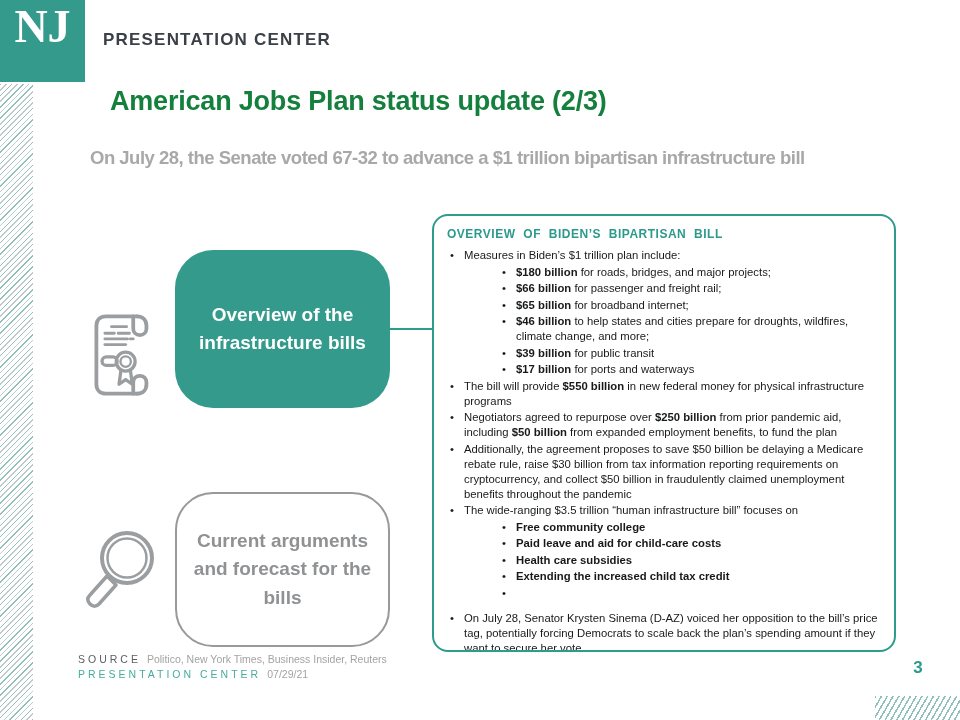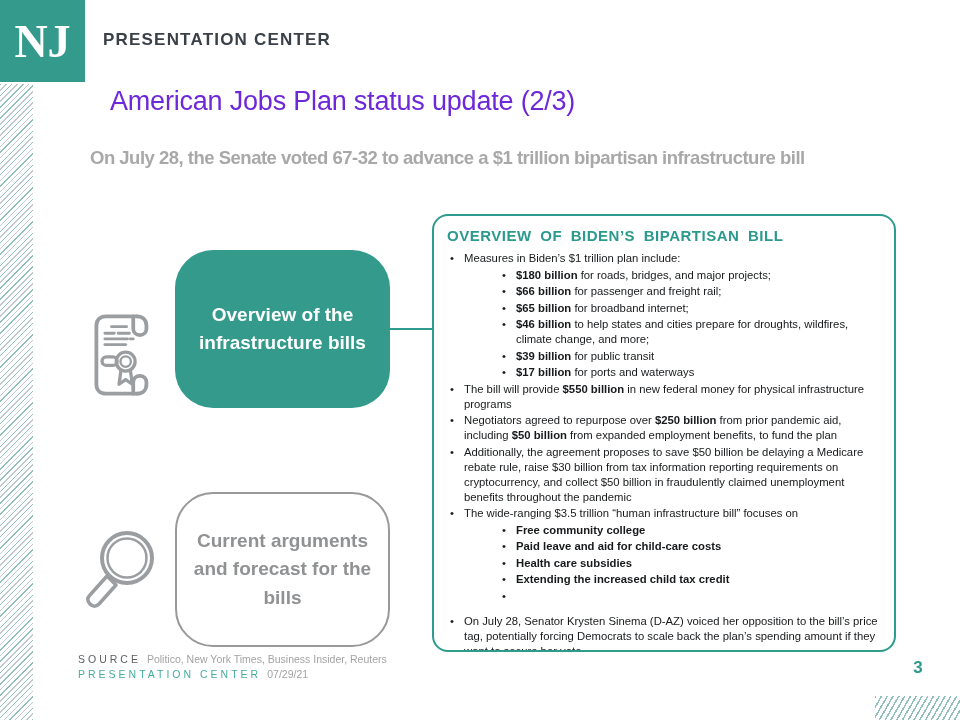--- a/index.html
+++ b/index.html
@@ -6,39 +6,39 @@
   .slide{position:relative;width:960px;height:720px;font-family:"Liberation Sans",sans-serif;background:#fff;}
 
   
   .hatch-left{position:absolute;left:0;top:84px;width:33px;height:636px;
     background:repeating-linear-gradient(135deg,rgba(53,140,131,.55) 0 1px,transparent 1px 4px,rgba(130,148,150,.5) 4px 5px,transparent 5px 8px);}
   .hatch-br{position:absolute;left:875px;top:696px;width:85px;height:24px;
     background:repeating-linear-gradient(120deg,rgba(53,140,131,.55) 0 1.5px,transparent 1.5px 5px);}
 
   
   .logo{position:absolute;left:0;top:0;width:85px;height:82px;background:#349a8b;color:#fff;
-    display:flex;align-items:center;justify-content:center;font-family:"Liberation Serif",serif;font-weight:bold;font-size:46px;}
+    display:flex;justify-content:center;font-family:"Liberation Serif",serif;font-weight:bold;font-size:46px;}
   .brand{position:absolute;left:103px;top:30px;font-size:17px;font-weight:bold;letter-spacing:1.2px;color:#3a4047;}
-  .title{position:absolute;left:110px;top:86px;font-size:27px;font-weight:normal;color:#6d28d9;letter-spacing:-0.2px;}
+  .title{position:absolute;left:110px;top:86px;font-size:27px;font-weight:bold;color:#15803d;letter-spacing:-0.2px;}
   .subtitle{position:absolute;left:90px;top:131px;font-size:18.5px;font-weight:bold;color:#a8a8a8;letter-spacing:-0.5px;margin-top:16px;}
 
   
   .box1{position:absolute;left:175px;top:250px;width:215px;height:158px;background:#349a8b;border-radius:38px;
     display:flex;align-items:center;justify-content:center;text-align:center;color:#fff;font-size:19px;font-weight:bold;line-height:1.5;padding:0 8px;box-sizing:border-box;}
   .box2{position:absolute;left:175px;top:492px;width:215px;height:155px;background:#fff;border:2px solid #97999b;border-radius:38px;
     display:flex;align-items:center;justify-content:flex-start;text-align:center;color:#8f9193;font-size:19px;font-weight:bold;line-height:1.5;padding:0 14px;box-sizing:border-box;}
   .connector{position:absolute;left:390px;top:328px;width:42px;height:2px;background:#2d9c8d;}
 
   .icon-doc{position:absolute;left:86px;top:304px;width:68px;height:102px;}
   .icon-mag{position:absolute;left:78px;top:524px;width:80px;height:94px;}
 
   
   .panel{position:absolute;left:432px;top:214px;width:464px;height:438px;border:2px solid #2d9c8d;border-radius:16px;
     box-sizing:border-box;padding:9px 13px 8px 13px;overflow:hidden;}
-  .sec-heading{color:#2b9a8c;font-weight:bold;font-size:15px;letter-spacing:.5px;word-spacing:4px;margin:2px 0 7px 0;}
+  .sec-heading{color:#2b9a8c;font-weight:bold;font-size:12px;letter-spacing:.5px;word-spacing:4px;margin:2px 0 7px 0;}
   .section + .section .sec-heading{margin-top:10px;}
   .item{display:flex;font-size:11.3px;line-height:1.33;color:#17191b;margin:1.5px 0;}
   .item .marker{width:14px;flex:0 0 14px;text-align:left;color:#17191b;}
   .item.lvl1{padding-left:3px;}
   .item.lvl2{margin-left:55px;}
   .item.lvl2 b, .item b{font-weight:bold;}
   .section:last-child .item:last-child{margin-top:10px;}
 
   
   .footer-source{position:absolute;left:78px;top:653px;font-size:10.5px;color:#a3a3a3;}

